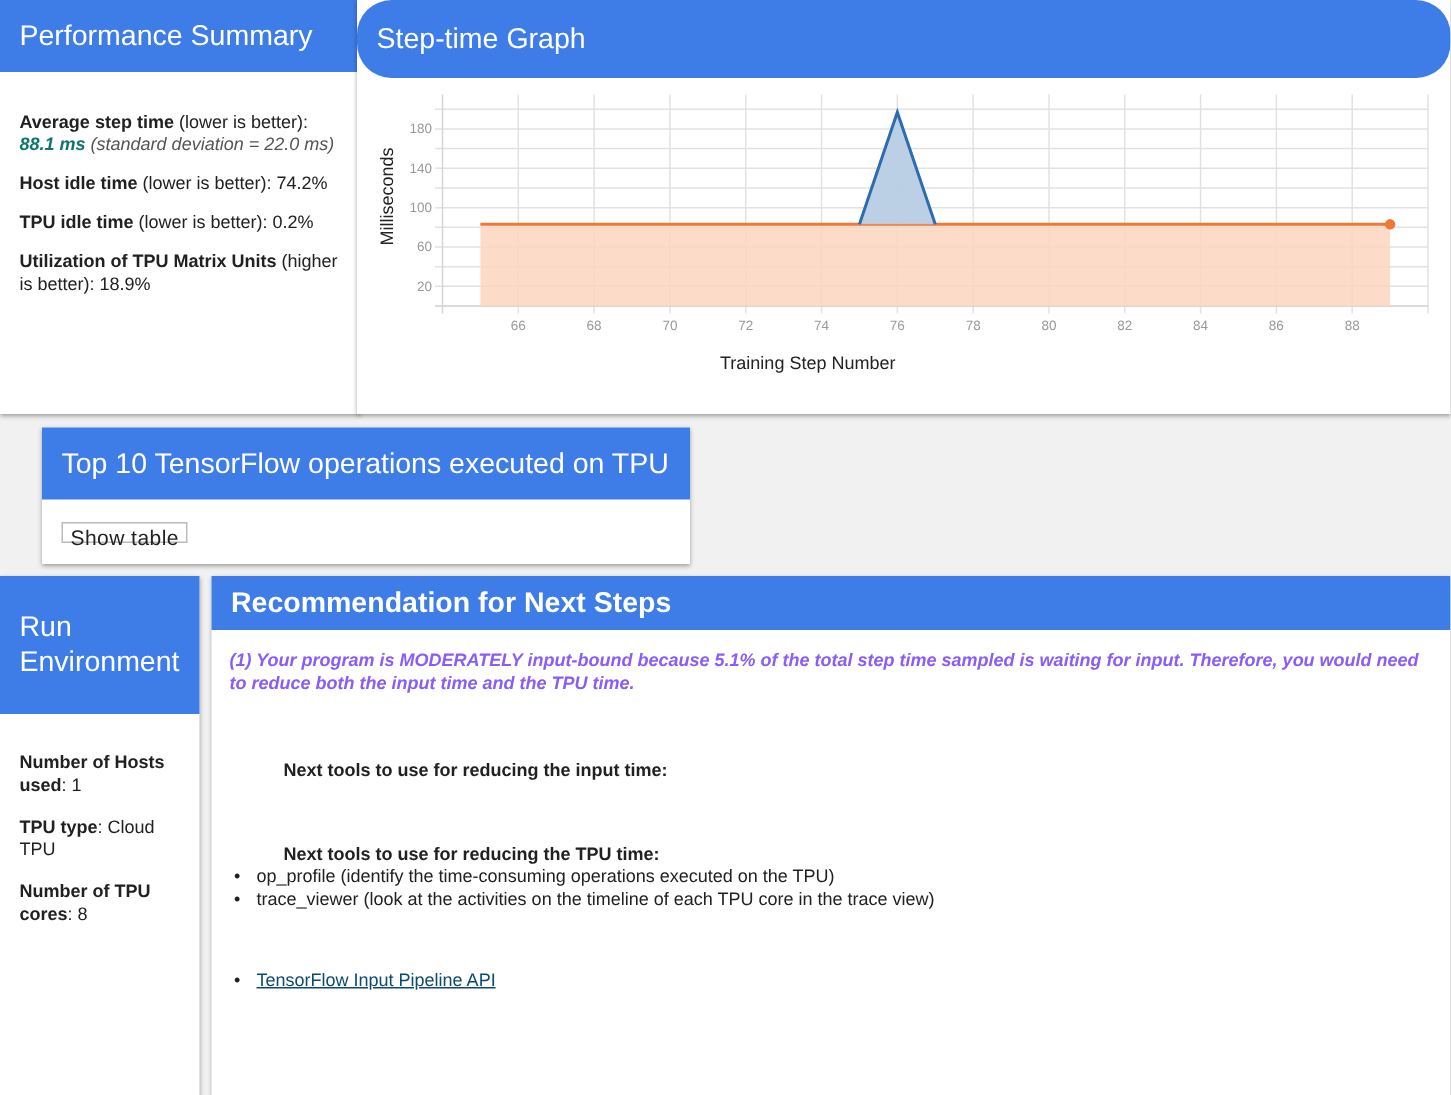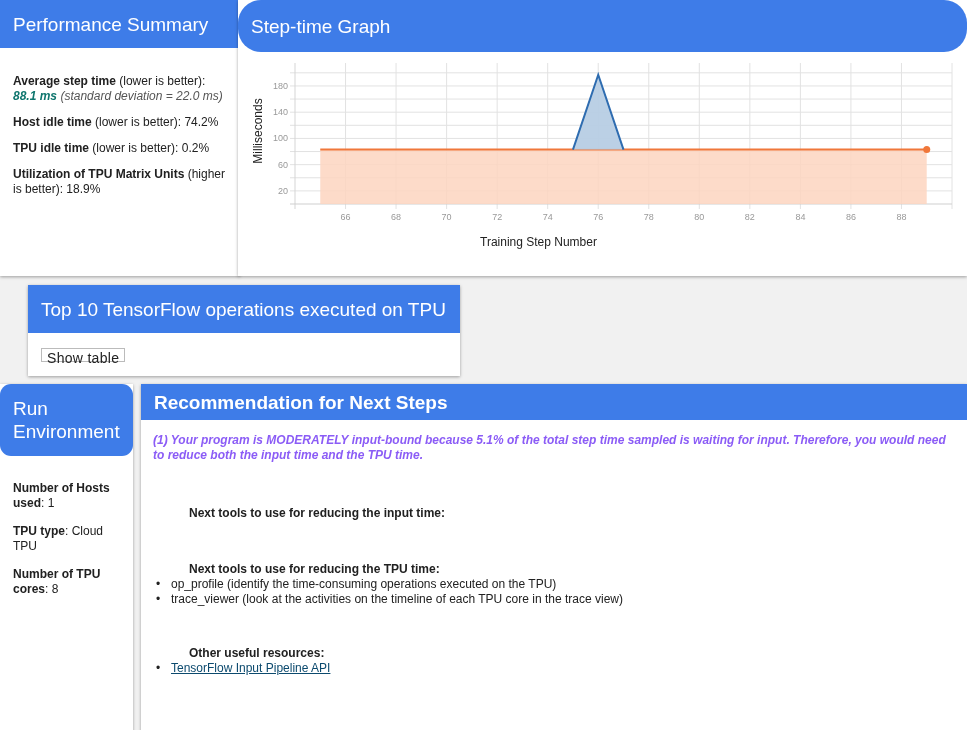--- a/index.html
+++ b/index.html
@@ -40,21 +40,21 @@
   .top10 .card-header { height: 48px; }
   .show-table {
     position: absolute; left: 13px; top: 63px;
     font-family: "Liberation Sans", sans-serif;
     font-size: 14px; padding: 1px 5px; height: 14px;
     background: #fff; border: 1px solid #bbb; color: #222;
     letter-spacing: 0.3px;
   }
 
   .runenv { left: 0; top: 384px; width: 133px; height: 360px; }
-  .runenv .card-header { height: 72px; align-items: center; line-height: 23px; border-radius: 11px; }
+  .runenv .card-header { height: 92px; align-items: center; line-height: 23px; }
   .runenv .body { padding: 25px 13px 0 13px; font-size: 12px; line-height: 15px; }
   .runenv p { margin: 0 0 13px 0; }
 
   .rec { left: 141px; top: 384px; width: 826px; height: 360px; }
   .rec .card-header { height: 36px; font-weight: bold; }
   .rec .body { padding: 13px 12px 0 12px; font-size: 12px; line-height: 15px; }
   .rec .warn { color: #8b5cf6; font-weight: bold; font-style: italic; margin: 0; }
   .rec h4 { font-size: 12px; margin: 0; font-weight: bold; padding-left: 36px; }
   .rec ul { margin: 0; padding-left: 18px; }
   .rec li { list-style: none; position: relative; }
@@ -149,18 +149,17 @@
     <p class="warn">(1) Your program is MODERATELY input-bound because 5.1% of the total step time sampled is waiting for input. Therefore, you would need to reduce both the input time and the TPU time.</p>
     <div style="height:43px"></div>
     <h4>Next tools to use for reducing the input time:</h4>
     <div style="height:41px"></div>
     <h4>Next tools to use for reducing the TPU time:</h4>
     <ul>
       <li>op_profile (identify the time-consuming operations executed on the TPU)</li>
       <li>trace_viewer (look at the activities on the timeline of each TPU core in the trace view)</li>
     </ul>
     <div style="height:39px"></div>
-    <h4>Other useful resources:</h4>
     <ul>
       <li><a href="#">TensorFlow Input Pipeline API</a></li>
     </ul>
   </div>
 </div>
 
 </body></html>

